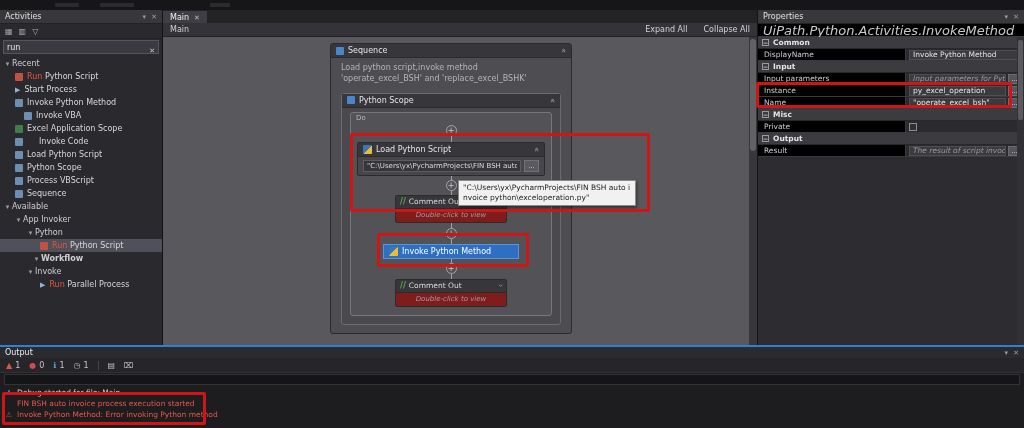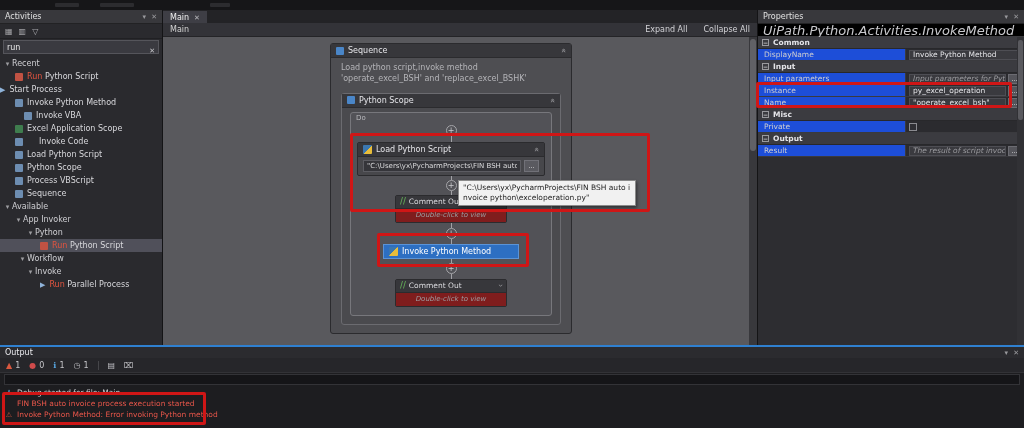--- a/index.html
+++ b/index.html
@@ -75,21 +75,21 @@
   .invoke-bar{width:136px;height:15px;background:#2d6fc2;border:1px solid #5b93d6;display:flex;align-items:center;gap:4px;padding:0 5px;color:#ffffff;font-size:8px;box-sizing:border-box;}
   .tooltip{position:absolute;left:295px;top:143px;width:178px;background:#f1f1f1;border:1px solid #8a8a8a;color:#1f1f1f;font-size:7.5px;line-height:1.3;padding:2px 4px;word-break:break-all;box-shadow:1px 2px 3px rgba(0,0,0,.45);z-index:40;box-sizing:border-box;}
 
   
   .props{position:absolute;left:757px;top:10px;width:267px;height:335px;background:#2d2d31;border-left:1px solid #141416;display:flex;flex-direction:column;box-sizing:border-box;}
   .props-class{height:12px;flex:none;font-size:13px;color:#c9c9cd;display:flex;align-items:center;padding:0 5px;background:#000000;border-bottom:1px solid #3a3a3e;font-style:italic;}
   .pgrid{flex:1;font-size:7.5px;position:relative;}
   .psection{height:12px;background:#3b3b40;display:flex;align-items:center;gap:4px;padding:0 4px;font-weight:bold;color:#e4e4e8;border-bottom:1px solid #28282b;box-sizing:border-box;}
   .pexp{width:7px;height:7px;border:1px solid #9a9a9e;font-size:6px;line-height:5px;text-align:center;color:#cccccf;box-sizing:border-box;}
   .prow{height:12px;display:flex;border-bottom:1px solid #3a3a3e;box-sizing:border-box;}
-  .plabel{width:148px;flex:none;display:flex;align-items:center;padding:0 6px;color:#cdcdd1;background:#1d4ed8;border-right:1px solid #3a3a3e;box-sizing:border-box;}
+  .plabel{width:148px;flex:none;display:flex;align-items:center;padding:0 6px;color:#cdcdd1;background:#000000;border-right:1px solid #3a3a3e;box-sizing:border-box;}
   .pvalue{flex:1;display:flex;align-items:center;gap:2px;padding:0 3px;background:#2b2b2f;min-width:0;}
   .pv-box{flex:1;height:10px;background:#3a3a3f;border:1px solid #4e4e54;display:flex;align-items:center;padding:0 3px;color:#e4e4e8;white-space:nowrap;overflow:hidden;box-sizing:border-box;min-width:0;}
   .pv-box.ph{color:#9a9a9e;font-style:italic;}
   .pv-browse{width:13px;height:10px;flex:none;background:#55555b;border:1px solid #6c6c72;color:#e0e0e0;font-size:7px;display:flex;align-items:center;justify-content:center;box-sizing:border-box;}
   .pcheck{width:8px;height:8px;border:1px solid #8b8b90;background:#2f2f34;box-sizing:border-box;}
   .props-scroll{position:absolute;right:0;top:0;width:7px;height:100%;background:#313135;}
   .props-thumb{position:absolute;right:1px;top:3px;width:5px;height:80px;background:#5a5a5f;border-radius:2px;}
 
   
   .output{position:absolute;left:0;top:345px;width:1024px;height:83px;background:#1d1d20;display:flex;flex-direction:column;box-sizing:border-box;}
@@ -145,21 +145,21 @@
     </div>
     <div class="tree">
       <div class="tree-row" style="padding-left:3px;">
         <span class="arrow down"></span>
         <span class="grp">Recent</span>
       </div>
       <div class="tree-row" style="padding-left:15px;">
         <span class="t-icon red"></span>
         <span><span class="hl">Run</span><span> Python Script</span><span></span></span>
       </div>
-      <div class="tree-row" style="">
+      <div class="tree-row" style="padding-left:15px;">
         <span class="t-play"></span>
         <span><span class="hl"></span><span></span><span>Start Process</span></span>
       </div>
       <div class="tree-row" style="padding-left:15px;">
         <span class="t-icon"></span>
         <span><span class="hl"></span><span></span><span>Invoke Python Method</span></span>
       </div>
       <div class="tree-row" style="padding-left:24px;">
         <span class="t-icon"></span>
         <span><span class="hl"></span><span></span><span>Invoke VBA</span></span>
@@ -197,21 +197,21 @@
         <span class="grp">App Invoker</span>
       </div>
       <div class="tree-row" style="padding-left:26px;">
         <span class="arrow down"></span>
         <span class="grp">Python</span>
       </div>
       <div class="tree-row selected" style="padding-left:40px;">
         <span class="t-icon red"></span>
         <span><span class="hl">Run</span><span> Python Script</span><span></span></span>
       </div>
-      <div class="tree-row" style="padding-left:18px;">
+      <div class="tree-row" style="padding-left:32px;font-weight:bold;">
         <span class="arrow down"></span>
         <span class="grp">Workflow</span>
       </div>
       <div class="tree-row" style="padding-left:26px;">
         <span class="arrow down"></span>
         <span class="grp">Invoke</span>
       </div>
       <div class="tree-row" style="padding-left:40px;">
         <span class="t-play"></span>
         <span><span class="hl">Run</span><span> Parallel Process</span><span></span></span>

